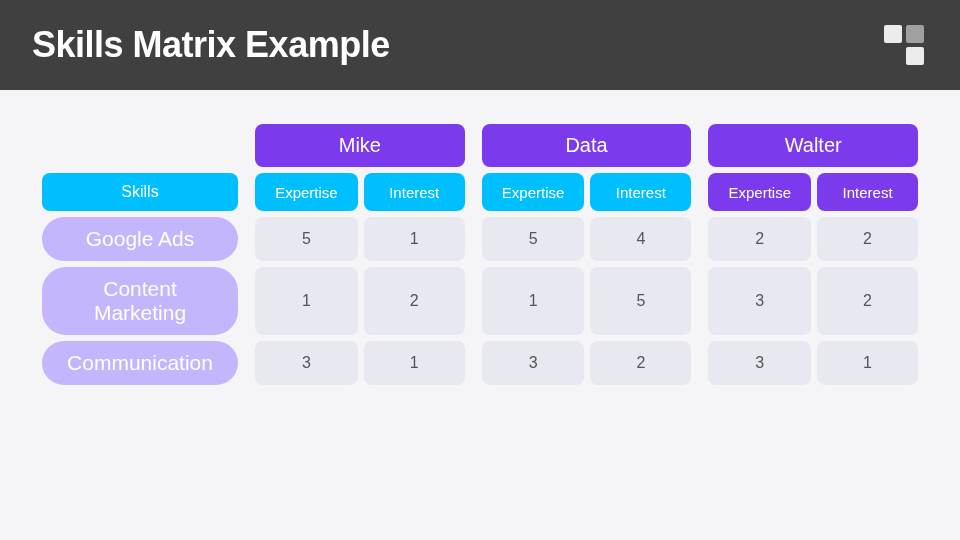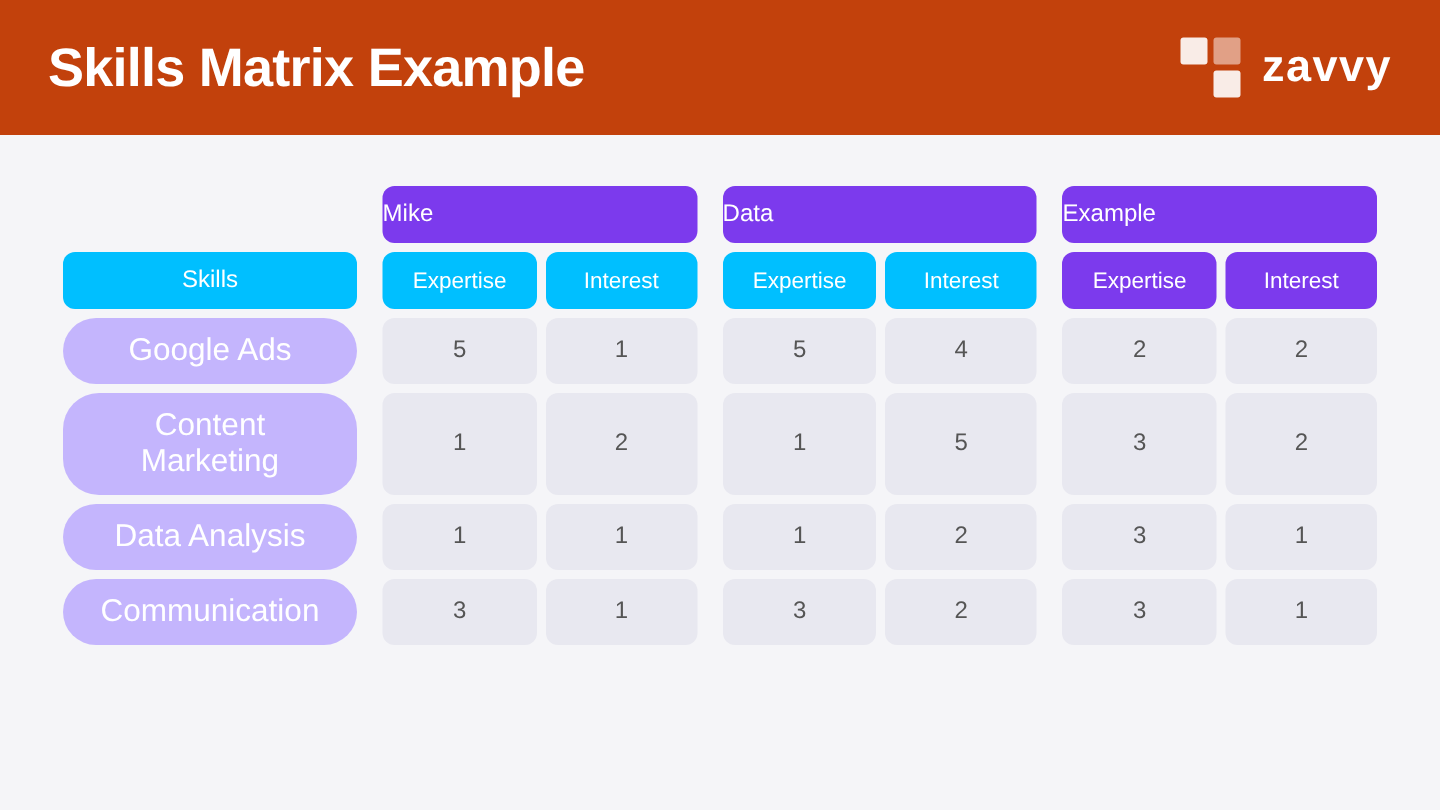--- a/index.html
+++ b/index.html
@@ -5,21 +5,21 @@
     * { box-sizing: border-box; margin: 0; padding: 0; }
     body {
       width: 960px;
       height: 540px;
       font-family: 'Segoe UI', Arial, sans-serif;
       background: #fff;
       overflow: hidden;
     }
 
     .header {
-      background: #c2410c;
+      background: #404040;
       padding: 18px 32px;
       display: flex;
       align-items: center;
       justify-content: space-between;
       height: 90px;
     }
 
     .header-title {
       color: #fff;
       font-size: 36px;
@@ -53,24 +53,24 @@
 
     table {
       width: 100%;
       border-collapse: separate;
       border-spacing: 6px;
     }
 
     .name-header {
       background: #7c3aed;
       color: #fff;
-      text-align: left;
-      padding: 10px 0;
-      border-radius: 8px;
-      font-size: 16px;
+      text-align: center;
+      padding: 10px 0;
+      border-radius: 8px;
+      font-size: 20px;
       font-weight: 500;
     }
 
     .sub-header-cyan {
       background: #00bfff;
       color: #fff;
       text-align: center;
       padding: 10px 0;
       border-radius: 8px;
       font-size: 15px;
@@ -131,35 +131,34 @@
 
 <div class="header">
   <h1 class="header-title">Skills Matrix Example</h1>
   <div class="logo">
     <svg class="logo-icon" viewBox="0 0 48 48" fill="none" xmlns="http://www.w3.org/2000/svg">
 
       <rect x="4" y="4" width="18" height="18" rx="2" fill="white" opacity="0.9"></rect>
       <rect x="26" y="26" width="18" height="18" rx="2" fill="white" opacity="0.9"></rect>
       <rect x="26" y="4" width="18" height="18" rx="2" fill="white" opacity="0.5"></rect>
     </svg>
-    <span class="logo-text">zavvy</span>
   </div>
 </div>
 
 <div class="content">
   <table>
     <thead>
       <tr>
         <td class="empty-cell" style="width:200px;"></td>
         <td style="width:6px;"></td>
         <td colspan="2" class="name-header">Mike</td>
         <td style="width:6px;"></td>
         <td colspan="2" class="name-header">Data</td>
         <td style="width:6px;"></td>
-        <td colspan="2" class="name-header">Example</td>
+        <td colspan="2" class="name-header">Walter</td>
       </tr>
       <tr>
         <td class="skills-header">Skills</td>
         <td style="width:6px;"></td>
         <td class="sub-header-cyan" style="width:110px;">Expertise</td>
         <td class="sub-header-cyan" style="width:110px;">Interest</td>
         <td style="width:6px;"></td>
         <td class="sub-header-cyan" style="width:110px;">Expertise</td>
         <td class="sub-header-cyan" style="width:110px;">Interest</td>
         <td style="width:6px;"></td>
@@ -186,32 +185,20 @@
           <td class="value-cell">1</td>
           <td class="value-cell">2</td>
           <td style="width: 6px;"></td>
           <td class="value-cell">1</td>
           <td class="value-cell">5</td>
           <td style="width: 6px;"></td>
           <td class="value-cell">3</td>
           <td class="value-cell">2</td>
         </tr>
         <tr>
-          <td class="skill-label">Data Analysis</td>
-          <td style="width: 6px;"></td>
-          <td class="value-cell">1</td>
-          <td class="value-cell">1</td>
-          <td style="width: 6px;"></td>
-          <td class="value-cell">1</td>
-          <td class="value-cell">2</td>
-          <td style="width: 6px;"></td>
-          <td class="value-cell">3</td>
-          <td class="value-cell">1</td>
-        </tr>
-        <tr>
           <td class="skill-label">Communication</td>
           <td style="width: 6px;"></td>
           <td class="value-cell">3</td>
           <td class="value-cell">1</td>
           <td style="width: 6px;"></td>
           <td class="value-cell">3</td>
           <td class="value-cell">2</td>
           <td style="width: 6px;"></td>
           <td class="value-cell">3</td>
           <td class="value-cell">1</td>

